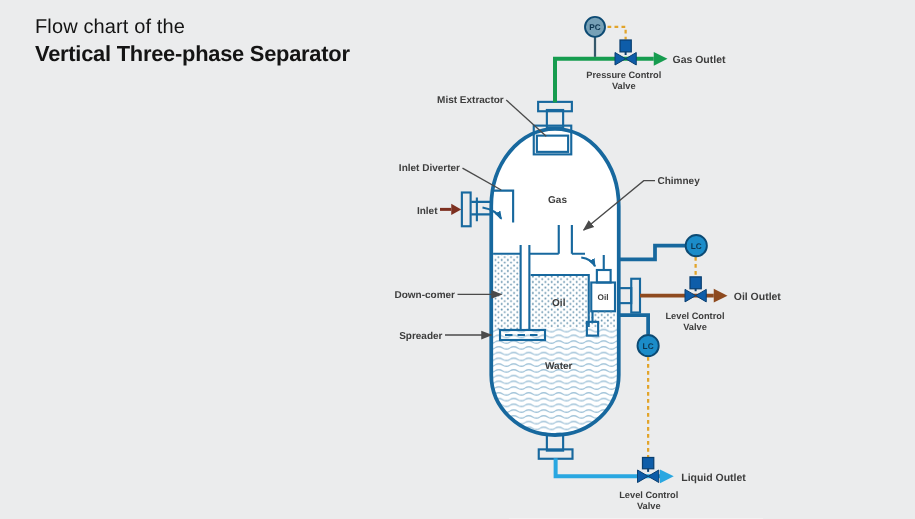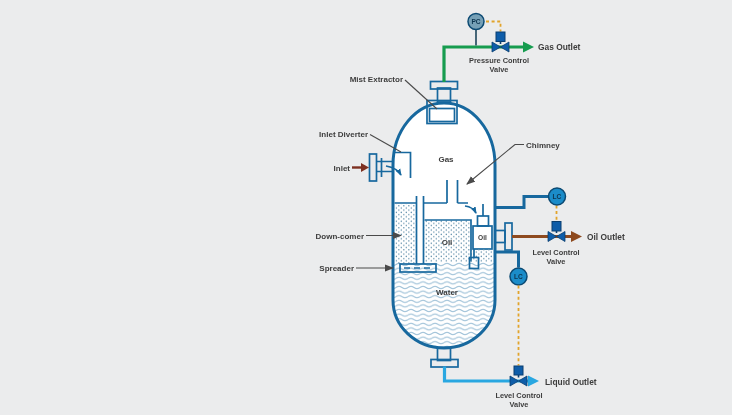--- a/index.html
+++ b/index.html
@@ -23,20 +23,24 @@
   .internal{stroke:var(--vessel_blue);stroke-width:1.7;fill:none;}
   .dash{stroke:var(--signal_yellow);stroke-width:1.8;fill:none;stroke-dasharray:3 2.6;}
   .valve{fill:var(--valve_blue);stroke:var(--valve_dark);stroke-width:.8;}
   .act{fill:var(--valve_blue);stroke:var(--valve_dark);stroke-width:1;}
 </style>
 </head>
 <body>
 
 <div id="stage">
 
+  <div id="title">
+    <span class="t1">Flow chart of the</span>
+    <span class="t2">Vertical Three-phase Separator</span>
+  </div>
 
   <svg width="732" height="415" viewBox="0 0 732 415">
     <defs>
       <pattern id="dots" width="5" height="4.4" patternUnits="userSpaceOnUse">
         <circle cx="1.3" cy="1.2" r=".75" style="fill:var(--pattern_dot)"></circle>
         <circle cx="3.8" cy="3.3" r=".75" style="fill:var(--pattern_dot)"></circle>
       </pattern>
       <pattern id="dotsDense" width="4" height="3.4" patternUnits="userSpaceOnUse">
         <circle cx="1" cy="1" r=".8" style="fill:var(--vessel_blue)"></circle>
         <circle cx="3" cy="2.6" r=".8" style="fill:var(--vessel_blue)"></circle>

